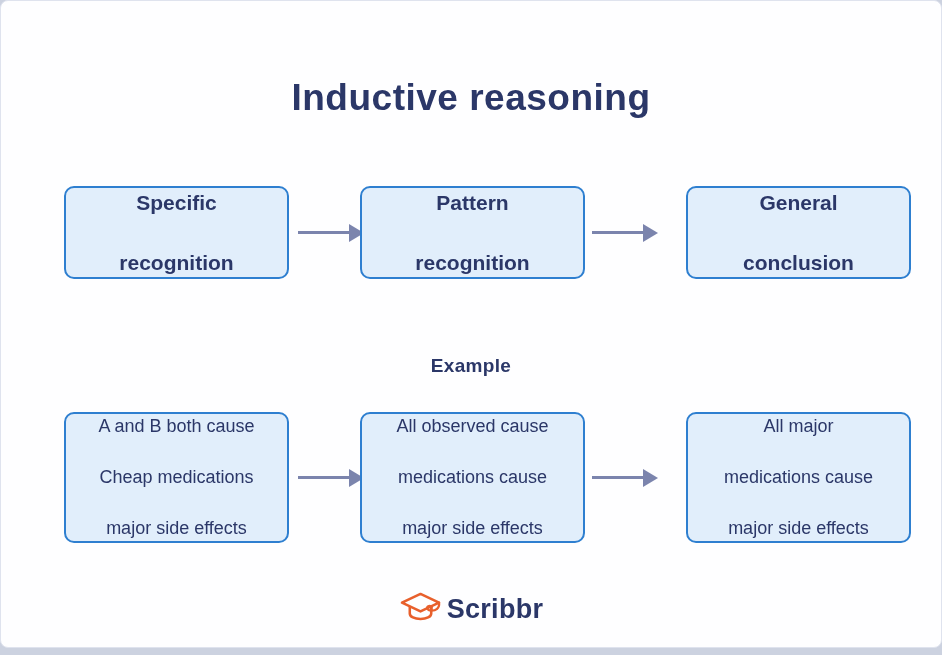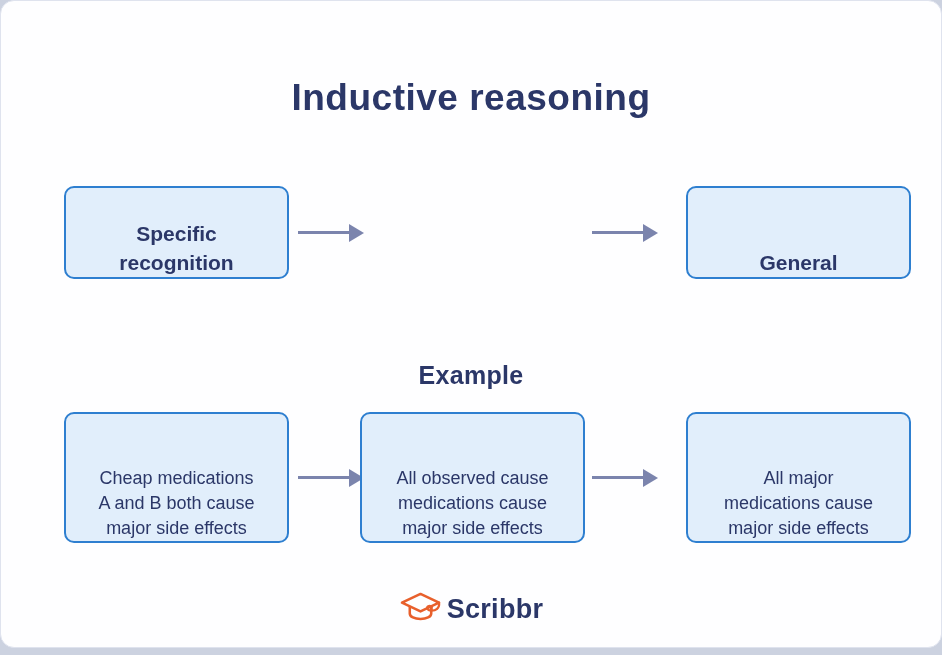--- a/index.html
+++ b/index.html
@@ -11,21 +11,21 @@
     font-family: "Liberation Sans", sans-serif;
     overflow: hidden;
   }
   .card {
     position: absolute;
     left: 0; top: 0;
     width: 942px;
     height: 648px;
     background: var(--card-bg, #fefeff);
     border: 1px solid #dfe3ee;
-    border-radius: 14px;
+    border-radius: 8px;
     box-sizing: border-box;
   }
   .title {
     position: absolute;
     left: 0; right: 0;
     top: 76px;
     margin: 0;
     text-align: center;
     font-size: 37px;
     font-weight: 700;
@@ -34,21 +34,21 @@
   }
   .box {
     position: absolute;
     width: 225px;
     box-sizing: border-box;
     background: var(--box-fill, #e1eefb);
     border: 2px solid var(--box-border, #2e7fd0);
     border-radius: 10px;
     display: flex;
     flex-direction: column;
-    justify-content: flex-end;
+    justify-content: space-between;
     align-items: center;
     text-align: center;
     color: var(--navy, #2b3768);
   }
   .row1 { top: 185px; height: 93px; font-size: 21px; font-weight: 700; line-height: 29px; }
   .row2 { top: 411px; height: 131px; font-size: 18px; font-weight: 500; line-height: 25px; }
   .col1 { left: 63px; }
   .col2 { left: 359px; }
   .col3 { left: 653px; margin-left: 32px; }
   .arrow {
@@ -68,23 +68,23 @@
     border-bottom: 9px solid transparent;
   }
   .arrow.r1 { top: 230px; }
   .arrow.r2 { top: 475px; }
   .arrow.g1 { left: 297px; }
   .arrow.g2 { left: 591px; }
   .example-heading {
     position: absolute;
     left: 0; right: 0;
     top: 344px;
-    margin: 16px;
+    margin: 10px;
     text-align: center;
-    font-size: 25px;
+    font-size: 19px;
     font-weight: 700;
     letter-spacing: 0.3px;
     color: var(--navy, #2b3768);
   }
   .logo {
     position: absolute;
     left: 0; right: 0;
     top: 589px;
     display: flex;
     justify-content: center;
@@ -104,30 +104,35 @@
 
 <div class="card">
 
   <h1 class="title">Inductive reasoning</h1>
 
   <div class="box row1 col1">
     <span>Specific</span>
     <span>recognition</span>
   </div>
   <div class="arrow r1 g1"></div>
+  <div class="box row1 col2">
+    <span>Pattern</span>
+    <span>recognition</span>
+  </div>
   <div class="arrow r1 g2"></div>
   <div class="box row1 col3">
     <span>General</span>
+    <span>conclusion</span>
   </div>
 
   <h2 class="example-heading">Example</h2>
 
   <div class="box row2 col1">
+    <span>A and B both cause</span>
     <span>Cheap medications</span>
-    <span>A and B both cause</span>
     <span>major side effects</span>
   </div>
   <div class="arrow r2 g1"></div>
   <div class="box row2 col2">
     <span>All observed cause</span>
     <span>medications cause</span>
     <span>major side effects</span>
   </div>
   <div class="arrow r2 g2"></div>
   <div class="box row2 col3">

